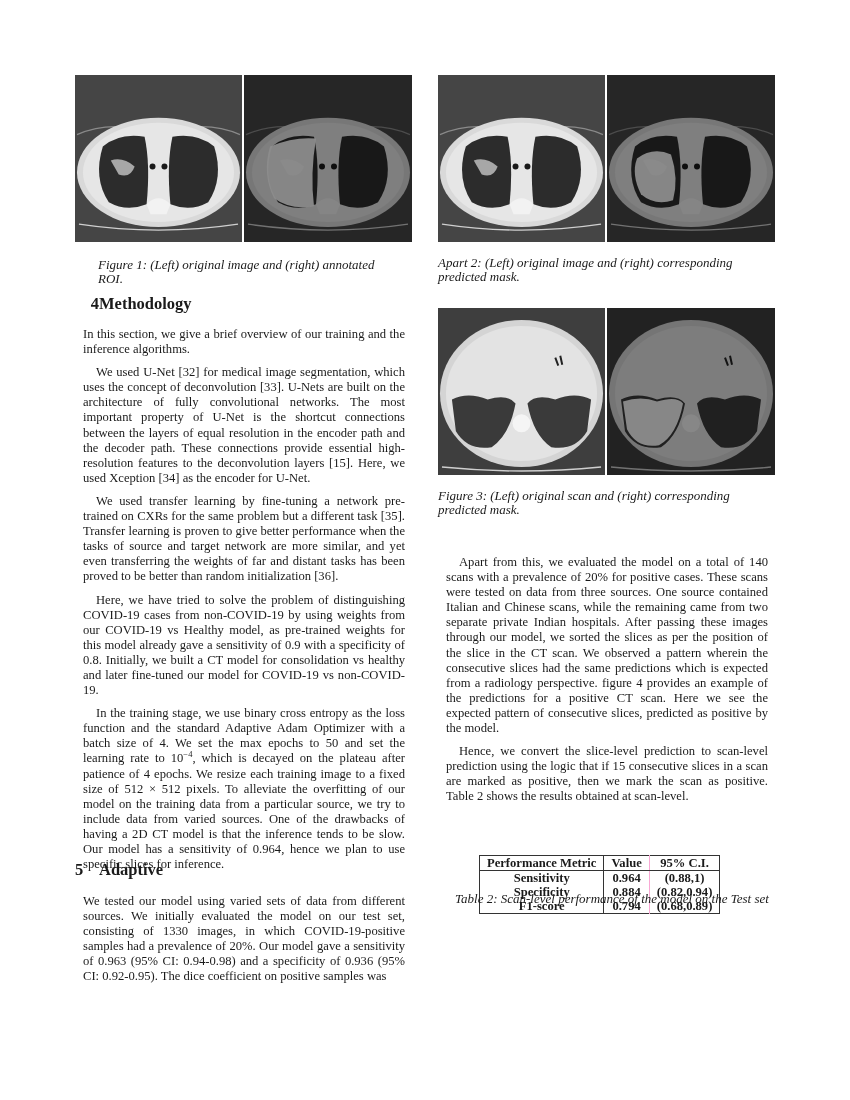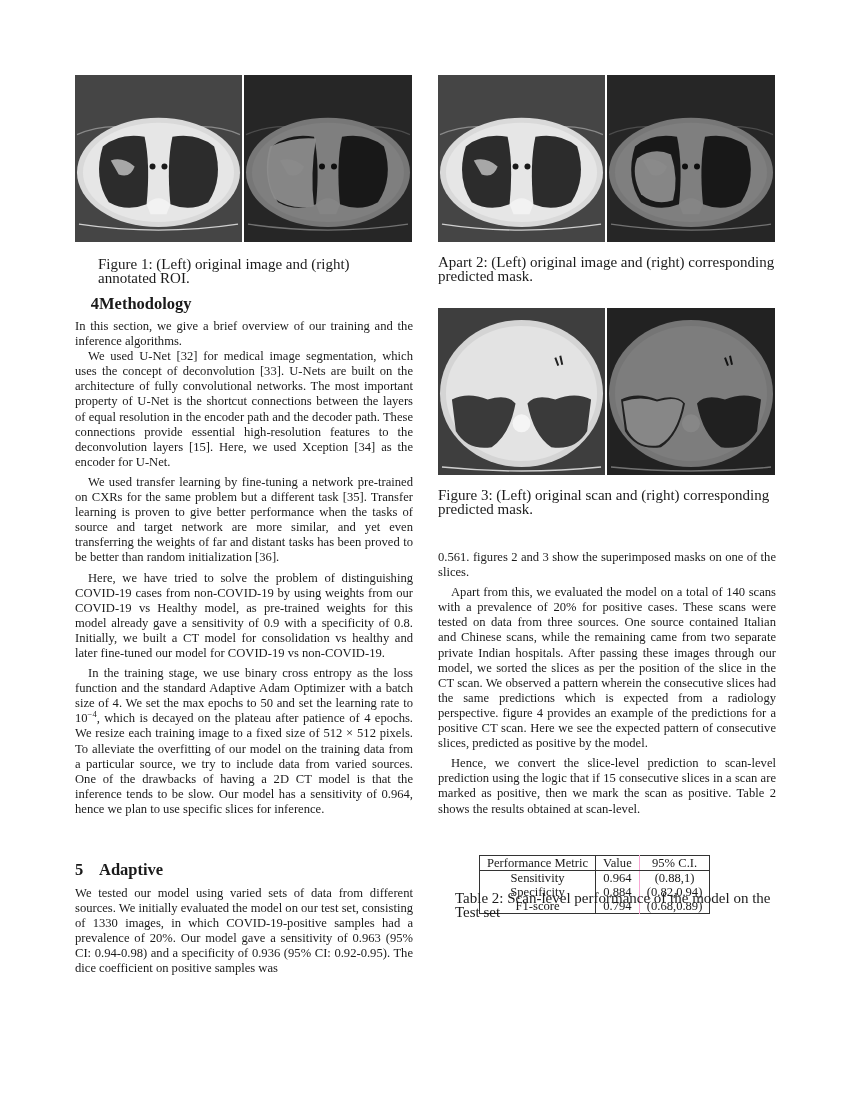--- a/index.html
+++ b/index.html
@@ -1,33 +1,33 @@
 <!DOCTYPE html>
 <html><head>
   <meta charset="utf-8">
   <style>
     html, body { margin: 0; padding: 0; background: #ffffff; }
     body { width: 850px; height: 1100px; position: relative; overflow: hidden;
            font-family: "Liberation Serif", "DejaVu Serif", serif; color: #1a1a1a; }
     .abs { position: absolute; }
     .col { position: absolute; width: 338px; font-size: 12.6px; line-height: 15.1px; text-align: justify; }
-    .col p { margin: 0; text-indent: 13px; hyphens: auto; }
+    .col p { margin: 8px; text-indent: 13px; hyphens: auto; }
     .col p.noindent { text-indent: 0; }
     .col p.gap { margin-top: 5px; }
     h2 { margin: 0; font-size: 16.5px; font-weight: bold; font-family: "Liberation Serif", serif; }
     h2 .num { display: inline-block; width: 24px; }
-    .caption { font-size: 15px; line-height: 13.5px; }
+    .caption { font-size: 13px; line-height: 13.5px; font-style: italic; }
 
     
     .panel { position: absolute; overflow: hidden; }
     .panel svg { display: block; width: 100%; height: 100%; }
 
     
     table.res { border-collapse: collapse; font-size: 12.6px; line-height: 14px; font-family: "Liberation Serif", serif; }
-    table.res th, table.res td { padding: 0 7px; text-align: center; font-weight: normal; }
+    table.res th, table.res td { padding: 0 7px; text-align: center; font-weight: bold; }
     table.res { border: 1px solid #333; }
     table.res th { border-bottom: 1px solid #333; }
     table.res .c1 { border-right: 1px solid #333; }
     table.res .c2 { border-right: 1px solid #f9a8d4; }
     sup { font-size: 8.5px; line-height: 0; }
   </style>
 </head>
 <body>
 
 <svg width="0" height="0" style="position:absolute">
@@ -109,21 +109,20 @@
 </div>
 
 <h2 class="abs" style="left:75px; top:860px;">
   <span class="num">5</span><span>Adaptive</span>
 </h2>
 <div class="col" style="left:75px; top:886px;">
   <p class="noindent">We tested our model using varied sets of data from different sources. We initially evaluated the model on our test set, consisting of 1330 images, in which COVID-19-positive samples had a prevalence of 20%. Our model gave a sensitivity of 0.963 (95% CI: 0.94-0.98) and a specificity of 0.936 (95% CI: 0.92-0.95). The dice coefficient on positive samples was</p>
 </div>
 
 <div class="col" style="left:438px; top:550px;">
-  <p class="noindent">0.561. figures 2 and 3 show the superimposed masks on one of the slices.</p>
   <p class="gap">Apart from this, we evaluated the model on a total of 140 scans with a prevalence of 20% for positive cases. These scans were tested on data from three sources. One source contained Italian and Chinese scans, while the remaining came from two separate private Indian hospitals. After passing these images through our model, we sorted the slices as per the position of the slice in the CT scan. We observed a pattern wherein the consecutive slices had the same predictions which is expected from a radiology perspective. figure 4 provides an example of the predictions for a positive CT scan. Here we see the expected pattern of consecutive slices, predicted as positive by the model.</p>
   <p class="gap">Hence, we convert the slice-level prediction to scan-level prediction using the logic that if 15 consecutive slices in a scan are marked as positive, then we mark the scan as positive. Table 2 shows the results obtained at scan-level.</p>
 </div>
 
 <div class="abs" style="left:479px; top:855px;">
   <table class="res">
     <thead>
       <tr>
         <th class="c1">Performance Metric</th>
         <th class="c2">Value</th>

